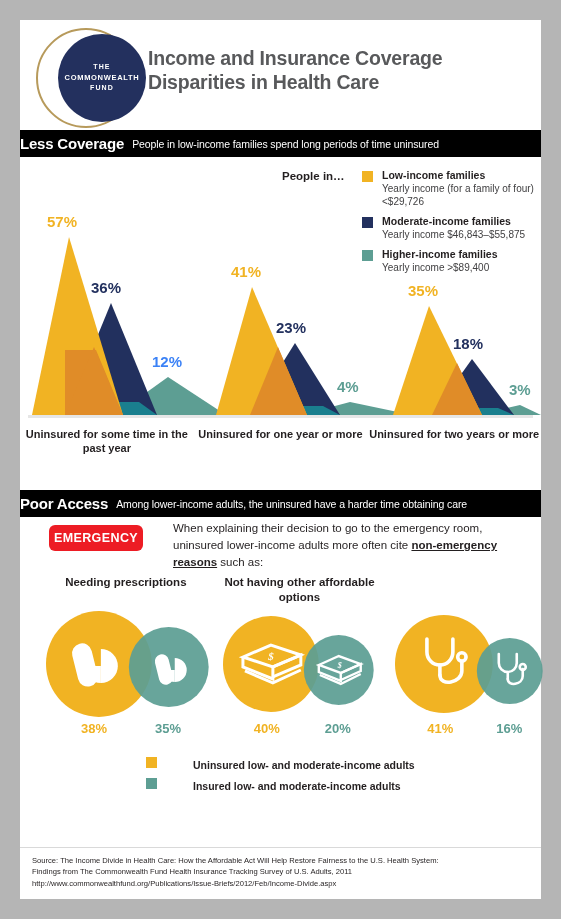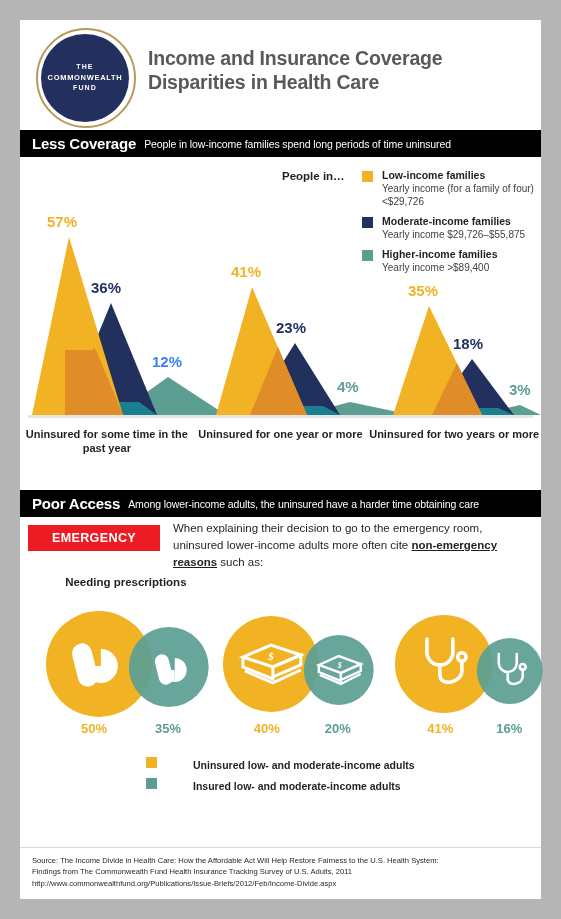--- a/index.html
+++ b/index.html
@@ -16,38 +16,38 @@
   }
 
   
   .header { position:relative; height:110px; background:#fff; }
   .logo-wrap { position:absolute; left:16px; top:8px; width:100px; height:100px; }
   .logo-ring {
     position:absolute; inset:0; border-radius:50%;
     border:2px solid #b79a5b; background:#fff;
   }
   .logo-disc {
-    position:absolute; left:5px; top:6px; width:88px; height:88px;
+    position:absolute; left:22px; top:6px; width:88px; height:88px;
     border-radius:50%; background:#23305e;
     display:flex; flex-direction:column; align-items:center; justify-content:center;
     color:#fff; text-align:center; line-height:1.45;
   }
   .logo-l1 { font-size:7px; font-weight:bold; letter-spacing:1.1px; }
   .logo-l2 { font-size:7.5px; font-weight:bold; letter-spacing:0.7px; }
   .logo-l3 { font-size:7px; font-weight:bold; letter-spacing:1.1px; }
   .title {
     position:absolute; left:128px; top:26px; width:380px;
     font-size:19.5px; font-weight:bold; color:#58595b; line-height:1.24;
     letter-spacing:-0.2px;
   }
 
   
   .sectionbar {
     background:#000; color:#fff; height:27px;
-    display:flex; align-items:center; padding-left:12px;
+    display:flex; align-items:center; 
   }
   .sectionbar .st { font-size:15px; font-weight:bold; letter-spacing:-0.2px; }
   .sectionbar .ss { font-size:10.5px; margin-left:8px; letter-spacing:-0.1px; }
 
   
   .chart-block { position:relative; height:333px; background:#fff; }
   .legend {
     position:absolute; left:262px; top:12px; width:250px;
   }
   .legend-head {
@@ -77,23 +77,23 @@
   }
   .vlabel {
     position:absolute; font-weight:bold; white-space:nowrap;
   }
   .vlabel .num { font-size:15px; }
 
   
   .access-block { position:relative; background:#fff; height:300px; }
   .emerg-row { position:relative; height:56px; }
   .emerg-badge {
-    position:absolute; left:8px; top:8px; width:132px; height:26px;
+    position:absolute; left:29px; top:8px; width:94px; height:26px;
     background:#ed1c24; color:#fff; font-size:12.5px; font-weight:bold;
-    letter-spacing:0.4px; display:flex; align-items:center; justify-content:center;
+    letter-spacing:0.4px; display:flex; align-items:center; justify-content:center;border-radius:6px;
   }
   .emerg-text {
     position:absolute; left:153px; top:3px; width:355px;
     font-size:11.5px; color:#231f20; line-height:1.48;
   }
   .emerg-text b { font-weight:bold; text-decoration:underline; }
 
   .circle-groups { position:absolute; top:58px; left:0; width:521px; height:175px; display:flex;margin-left:19px; }
   .cgroup { flex:1; position:relative; }
   .cg-title {
@@ -204,21 +204,21 @@
       <div class="legend-head">People in…</div>
       <div class="legend-items">
         <div class="legend-item">
           <span class="legend-sw" style="background:#f1b323;"></span>
           <div class="legend-t">Low-income families</div>
           <div class="legend-d">Yearly income (for a family of four) &lt;$29,726</div>
         </div>
         <div class="legend-item">
           <span class="legend-sw" style="background:#22305e;"></span>
           <div class="legend-t">Moderate-income families</div>
-          <div class="legend-d">Yearly income $29,726–$55,875</div>
+          <div class="legend-d">Yearly income $46,843–$55,875</div>
         </div>
         <div class="legend-item">
           <span class="legend-sw" style="background:#5d9e93;"></span>
           <div class="legend-t">Higher-income families</div>
           <div class="legend-d">Yearly income &gt;$89,400</div>
         </div>
       </div>
     </div>
 
     <div class="cat-labels">
@@ -253,26 +253,27 @@
             <path d="M62 57 h-17 a17 17 0 0 0 17 17 z"></path>
           </g>
           <g fill="#ffffff">
             <rect x="118" y="45" width="14" height="31" rx="7" transform="rotate(-14 125 60)"></rect>
             <path d="M136 49 a12 12 0 0 1 12 12 h-12 z"></path>
             <path d="M148 61 a12 12 0 0 1 -12 12 v-12 z"></path>
             <path d="M136 61 h-12 a12 12 0 0 0 12 12 z"></path>
           </g>
         </svg>
         <div class="cg-vals">
-          <div class="cg-val" style="left:42px; color:#f1b323;">50%</div>
+          <div class="cg-val" style="left:42px; color:#f1b323;">38%</div>
           <div class="cg-val" style="left:116px; color:#5d9e93;">35%</div>
         </div>
       </div>
 
       <div class="cgroup">
+        <div class="cg-title">Not having other affordable options</div>
         <svg class="cg-canvas" viewBox="0 0 174 110">
           <circle cx="58" cy="55" r="48" fill="#f1b323"></circle>
           <circle cx="126" cy="61" r="35" fill="#5d9e93" fill-opacity="0.93"></circle>
           <g fill="none" stroke="#ffffff" stroke-width="3">
             <path d="M30 48 L58 36 L88 46 L60 58 Z"></path>
             <path d="M30 48 L30 58 L60 70 L60 58"></path>
             <path d="M60 58 L88 46 L88 56 L60 68"></path>
             <path d="M32 62 L60 74 L88 61" stroke-width="3"></path>
           </g>
           <text x="58" y="51" fill="#ffffff" font-size="11" font-weight="bold" font-style="italic" text-anchor="middle" font-family="Liberation Serif, serif">$</text>

